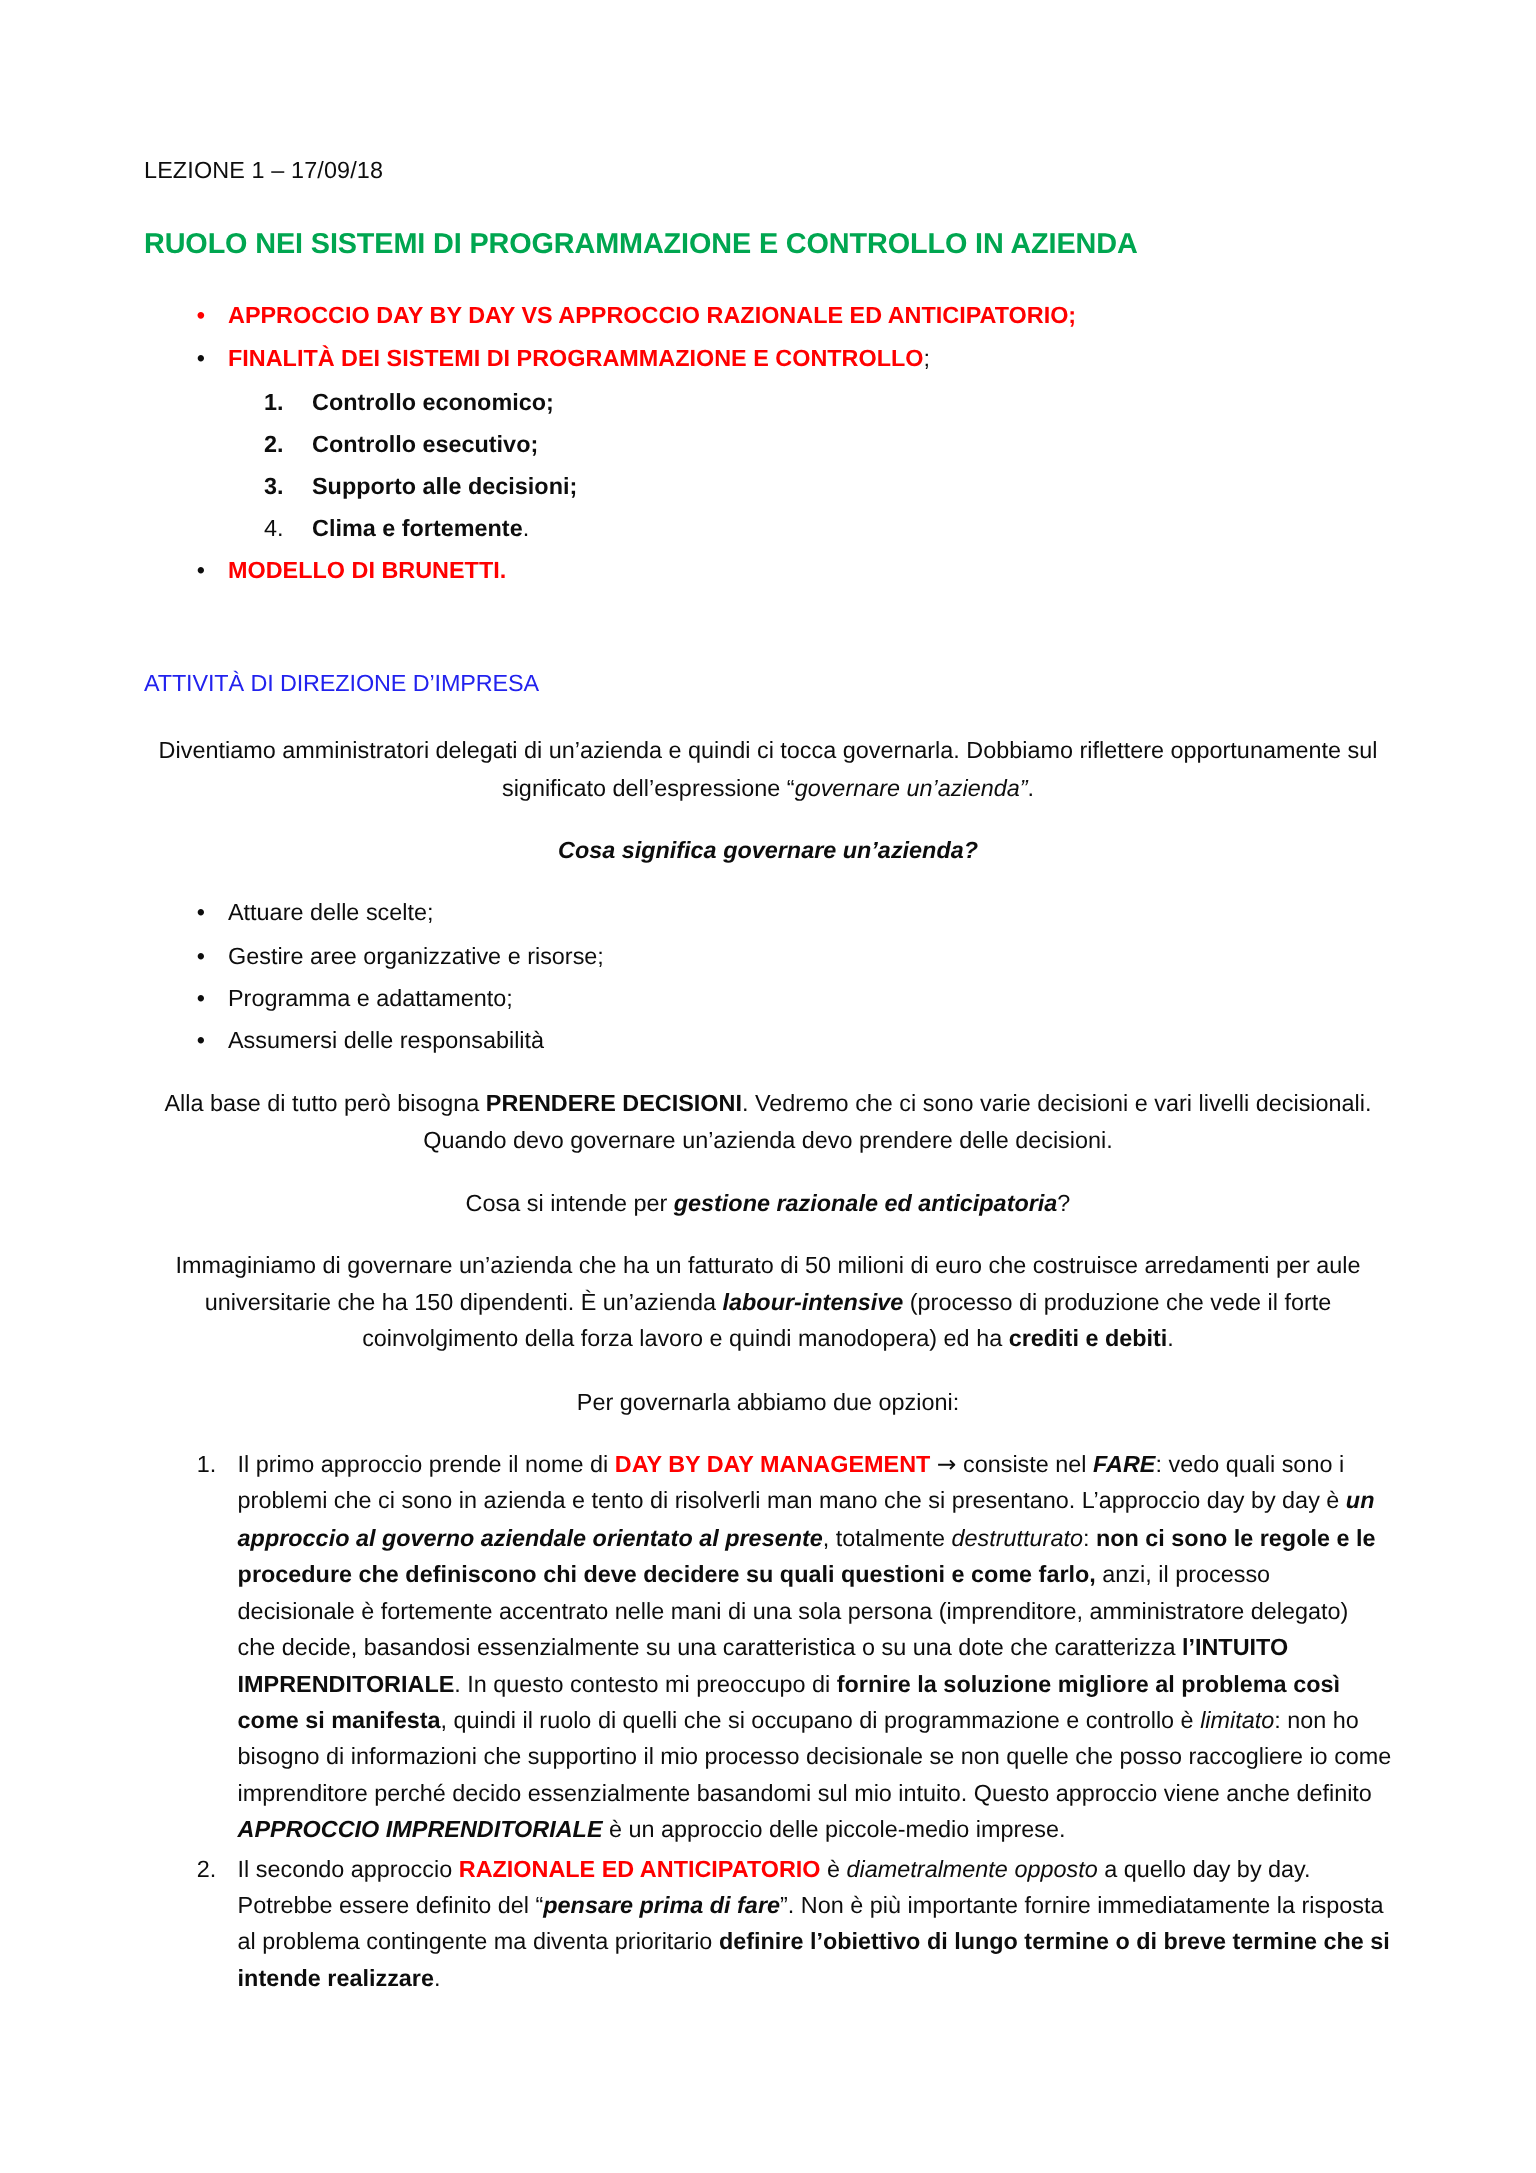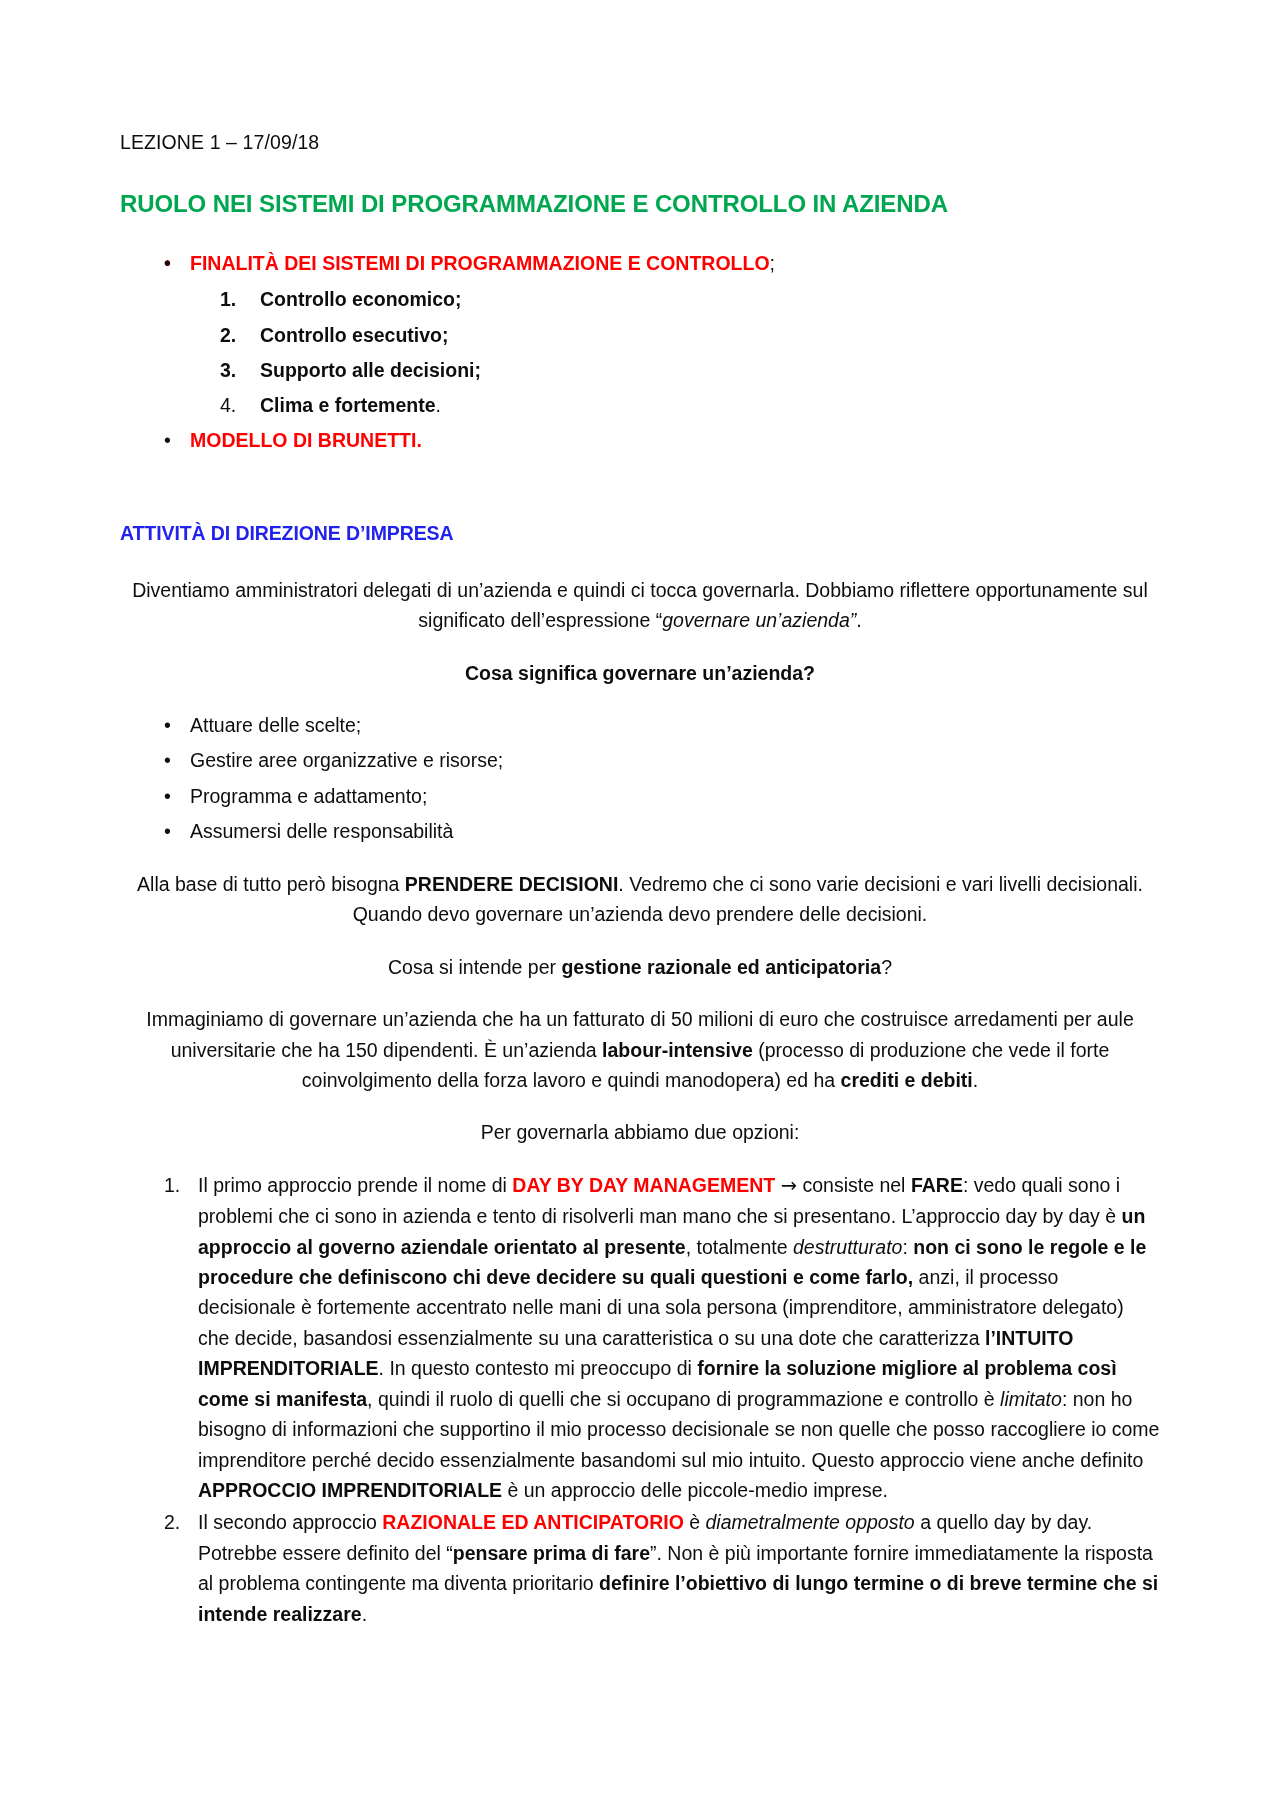--- a/index.html
+++ b/index.html
@@ -32,21 +32,21 @@
   }
   .h-green {
     color: #00a650;
     font-weight: bold;
     font-size: 24px;
     margin: 0 0 26px 0;
     letter-spacing: -0.1px;
   }
   .h-blue {
     color: #2222ee;
-    font-weight: bold;
+    font-weight: normal;
     font-size: 19.5px;
     margin: 0 0 26px 0;
     letter-spacing: -0.1px;
   }
   ul.b1 {
     list-style: none;
     margin: 0;
     padding: 0;
   }
   ul.b1 > li {
@@ -89,20 +89,21 @@
   ol.n1 > li.plain > .num { font-weight: normal; }
   .spacer-lg { height: 58px; }
   p.para {
     margin: 0 0 22px 0;
     font-size: 19.5px;
     line-height: 1.56;
     text-align: center;
   }
   .q-bold-italic {
     font-weight: bold;
+    font-style: italic;
   }
   .italic { font-style: italic; }
   .bold { font-weight: bold; }
   .ul-underline { }
   ul.b2 {
     list-style: none;
     margin: 0 0 22px 0;
     padding: 0;
   }
   ul.b2 > li {
@@ -142,20 +143,21 @@
 <div class="page">
 <div class="doc">
 
   <div class="line-date">LEZIONE 1 – 17/09/18</div>
 
   <div class="h-green">RUOLO NEI SISTEMI DI PROGRAMMAZIONE E CONTROLLO IN AZIENDA</div>
 
   <ul class="b1">
     <li>
       <span class="bullet red-bold">•</span>
+      <span class="red-bold">APPROCCIO DAY BY DAY VS APPROCCIO RAZIONALE ED ANTICIPATORIO;</span>
     </li>
     <li>
       <span class="bullet">•</span>
       <span class="red-bold">FINALITÀ DEI SISTEMI DI PROGRAMMAZIONE E CONTROLLO</span><span>;</span>
     </li>
   </ul>
 
   <ol class="n1">
     <li>
       <span class="num">1.</span>

